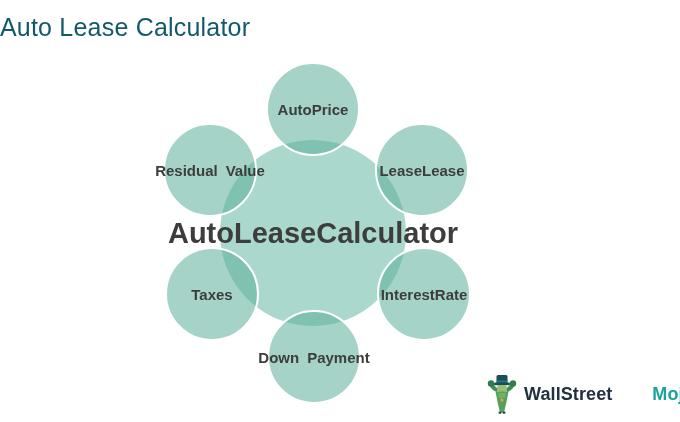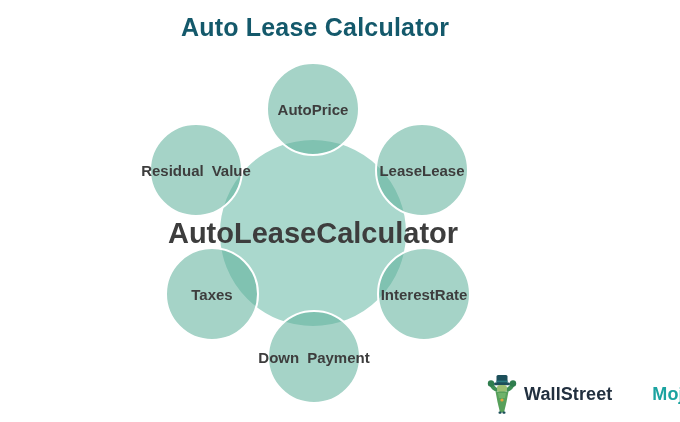--- a/index.html
+++ b/index.html
@@ -7,23 +7,23 @@
     position:relative;
     width:680px;height:422px;
     background:#ffffff;
     overflow:hidden;
     font-family:"Liberation Sans", sans-serif;
   }
   .title{
     position:absolute;
     top:13px;left:0;width:630px;
     margin:0;
-    text-align:center;
+    text-align:left;
     font-size:25px;
-    font-weight:bold;
+    font-weight:normal;
     color:#14596b;
     letter-spacing:0.2px;
   }
   .circle{
     position:absolute;
     border-radius:50%;
     box-sizing:border-box;
     display:flex;
     flex-direction:row;
     align-items:center;
@@ -54,21 +54,21 @@
     font-size:15px;
     font-weight:bold;
     color:#3d3d3d;
     line-height:21px;
   }
   .sat-auto-price{left:266px;top:62px;}
   .sat-lease-term{left:375px;top:123px;}
   .sat-interest-rate{left:377px;top:247px;}
   .sat-down-payment{left:267px;top:310px;gap:8px;}
   .sat-taxes{left:165px;top:247px;}
-  .sat-residual-value{left:149px;top:123px;gap:8px;}
+  .sat-residual-value{left:163px;top:123px;gap:8px;}
   .logo{
     position:absolute;
     left:486px;top:374px;
     display:flex;
     align-items:center;
     gap:6px;
   }
   .brand{
     font-size:18px;
     font-weight:bold;

